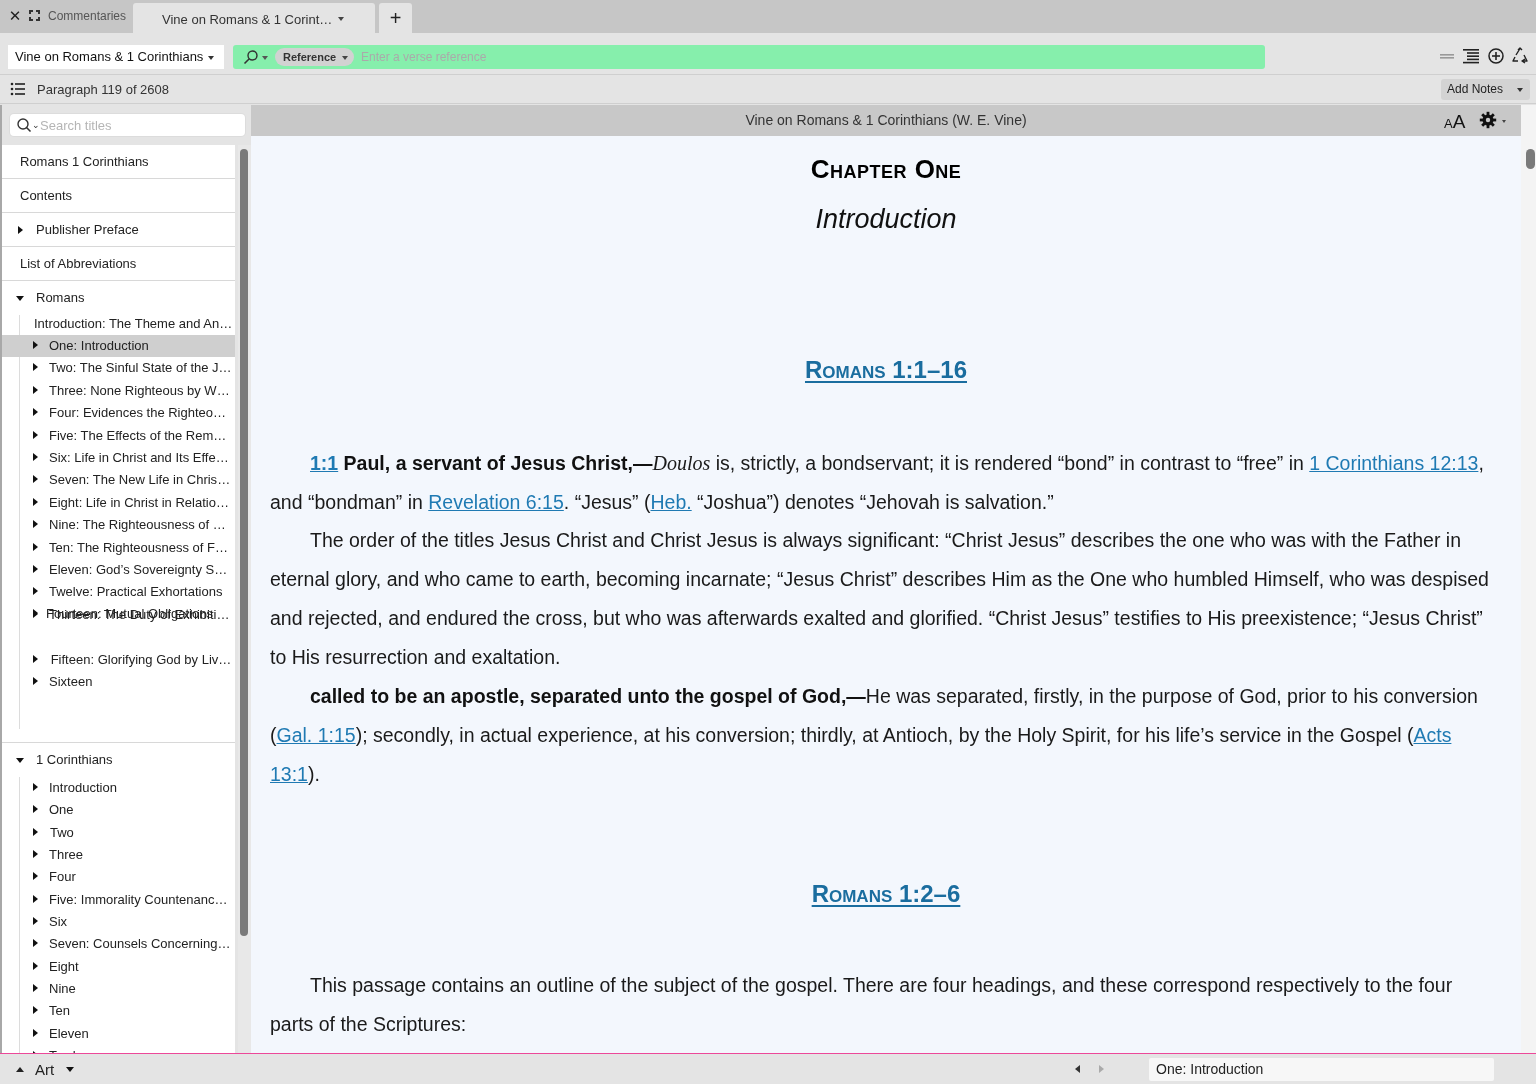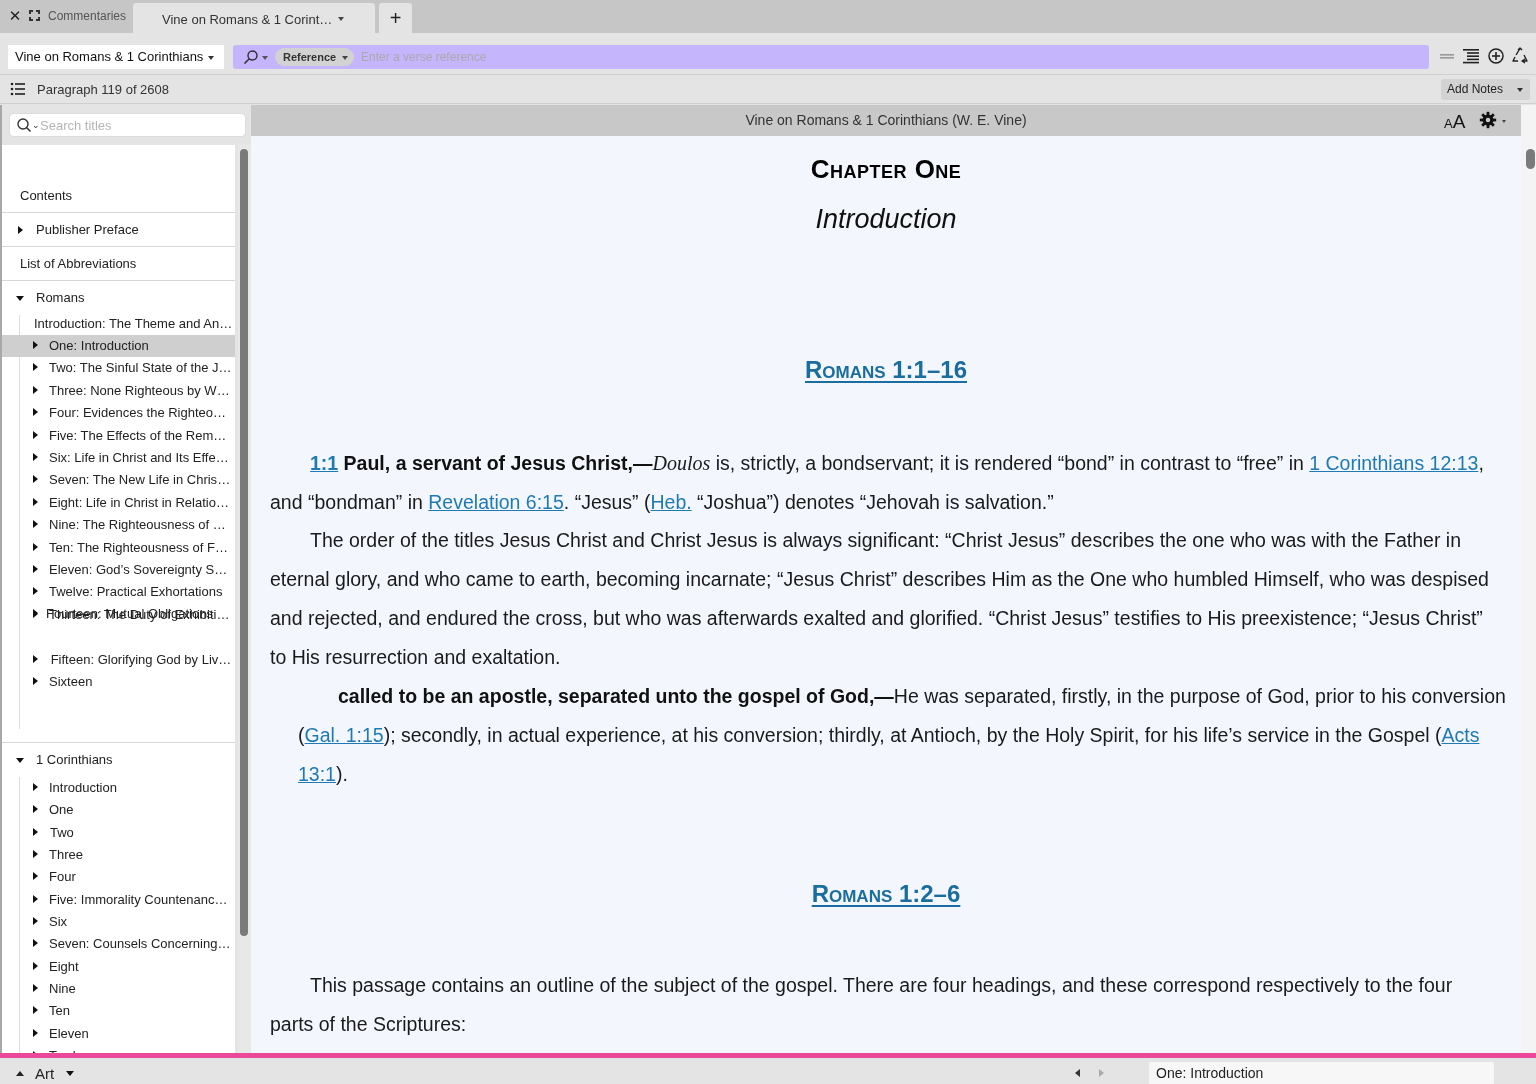--- a/index.html
+++ b/index.html
@@ -19,21 +19,21 @@
   .tab { position: absolute; top: 3px; height: 30px; background: #e4e4e4; border-radius: 3px 3px 0 0; font-size: 13px; color: #333; }
   .tab.active { left: 133px; width: 242px; }
   .tab.active .label { position: absolute; left: 29px; top: 9px; }
   .tab.active .caret { position: absolute; left: 205px; top: 14px; width: 0; height: 0; border-left: 3px solid transparent; border-right: 3px solid transparent; border-top: 4px solid #444; }
   .tab.add { left: 379px; width: 33px; text-align: center; font-size: 20px; line-height: 30px; color: #222; }
 
   
   .toolbar { position: absolute; left: 0; top: 33px; width: 1536px; height: 42px; background: #e4e4e4; border-bottom: 1px solid #cfcfcf; }
   .resource-select { position: absolute; left: 8px; top: 12px; width: 216px; height: 24px; background: #fff; border-radius: 0; font-size: 13px; color: #111; padding: 4px 7px; }
   .resource-select .caret { position: absolute; right: 10px; top: 11px; width: 0; height: 0; border-left: 3px solid transparent; border-right: 3px solid transparent; border-top: 4px solid #333; }
-  .search-box { position: absolute; left: 233px; top: 12px; width: 1196px; height: 24px; background: #c4b5fd; border-radius: 3px; }
+  .search-box { position: absolute; left: 233px; top: 12px; width: 1032px; height: 24px; background: #86efac; border-radius: 3px; }
   .search-box .mag { position: absolute; left: 10px; top: 4px; width: 16px; height: 16px; }
   .search-box .mag-caret { position: absolute; left: 29px; top: 11px; width: 0; height: 0; border-left: 3px solid transparent; border-right: 3px solid transparent; border-top: 4px solid #555; }
   .ref-pill { position: absolute; left: 42px; top: 3px; height: 18px; padding: 1px 18px 0 8px; background: #d2d2d2; border-radius: 9px; font-size: 11px; font-weight: bold; color: #333; line-height: 16px; }
   .ref-pill .caret { position: absolute; right: 6px; top: 8px; width: 0; height: 0; border-left: 3px solid transparent; border-right: 3px solid transparent; border-top: 4px solid #444; }
   .search-box input { position: absolute; left: 128px; top: 3px; width: 1000px; height: 18px; border: none; outline: none; background: transparent; font-family: "Liberation Sans", sans-serif; font-size: 12px; color: #333; }
   .search-box input::placeholder { color: #aaa; }
   .tb-icon { position: absolute; top: 14px; width: 18px; height: 18px; }
 
   
   .pararow { position: absolute; left: 0; top: 75px; width: 1536px; height: 29px; background: #e4e4e4; border-bottom: 1px solid #cfcfcf; }
@@ -77,21 +77,21 @@
   .content { position: absolute; left: 251px; top: 136px; width: 1270px; height: 917px; background: #f3f7fd; overflow: hidden; font-family: "Liberation Sans", sans-serif; }
   .chapter { position: absolute; left: 0; right: 0; top: 18px; text-align: center; font-size: 26px; font-weight: bold; font-variant: small-caps; color: #000000; letter-spacing: 0.5px; }
   .subtitle { position: absolute; left: 0; right: 0; top: 68px; text-align: center; font-size: 27px; font-style: italic; color: #111; }
   .section-head { position: absolute; left: 0; right: 0; text-align: center; font-size: 24px; font-weight: bold; font-variant: small-caps; color: #1a6d9f; text-decoration: underline; text-underline-offset: 3px; }
   .para { position: absolute; left: 19px; width: 1230px; font-size: 19.5px; line-height: 39px; color: #1a1a1a; text-indent: 40px; }
   .para a { color: #1f7ab3; text-decoration: underline; }
   .para b { font-weight: bold; color: #111; }
   .para .greek { font-family: "Liberation Serif", serif; font-style: italic; font-size: 20px; }
 
   
-  .bottombar { position: absolute; left: 0; top: 1053px; width: 1536px; height: 31px; background: #e4e4e4; border-top: 5px solid #ec4899; }
+  .bottombar { position: absolute; left: 0; top: 1053px; width: 1536px; height: 31px; background: #e4e4e4; border-top: 1px solid #ec4899; }
   .tri-up { position: absolute; width: 0; height: 0; border-left: 4px solid transparent; border-right: 4px solid transparent; border-bottom: 5px solid #222; }
   .art-label { position: absolute; left: 35px; top: 7px; font-size: 15px; color: #222; }
   .nav-back { position: absolute; left: 1075px; top: 11px; width: 0; height: 0; border-top: 4px solid transparent; border-bottom: 4px solid transparent; border-right: 5px solid #333; }
   .nav-fwd { position: absolute; left: 1099px; top: 11px; width: 0; height: 0; border-top: 4px solid transparent; border-bottom: 4px solid transparent; border-left: 5px solid #aaa; }
   .location-field { position: absolute; left: 1149px; top: 4px; width: 345px; height: 23px; background: #f7f7f7; border-radius: 2px; font-size: 14px; color: #222; padding: 3px 7px; }
 </style>
 </head>
 <body>
 
 <div class="tabbar">
@@ -168,20 +168,21 @@
   <div class="title-search">
     <svg class="mag" viewBox="0 0 16 16">
         <circle cx="7" cy="7" r="5" fill="none" stroke="#333" stroke-width="1.4"></circle>
         <line x1="10.5" y1="10.5" x2="14.5" y2="14.5" stroke="#333" stroke-width="1.6"></line>
       </svg>
     <span class="mag-caret">⌄</span>
     <input type="text" placeholder="Search titles" style="">
   </div>
 
   <div class="toc">
+    <div class="toc-row top" style="top:0;"><span>Romans 1 Corinthians</span></div>
     <div class="toc-row top" style="top:34px;"><span>Contents</span></div>
     <div class="toc-row top has-tri" style="top:68px;"><span class="tri-right"></span><span>Publisher Preface</span></div>
     <div class="toc-row top" style="top:102px;"><span>List of Abbreviations</span></div>
     <div class="toc-row top has-tri" style="top:136px; border-bottom:none;"><span class="tri-down"></span><span>Romans</span></div>
 
     <div class="child-guide" style="top:170px; height:414px;"></div>
     <div class="toc-row child notri" style="top:168px;"><span>Introduction: The Theme and An…</span></div>
     <div class="toc-row child selected" style="top:190px;"><span class="tri-right"></span><span>One: Introduction</span></div>
     <div class="toc-row child" style="top:212px;"><span class="tri-right"></span><span>Two: The Sinful State of the J…</span></div>
     <div class="toc-row child" style="top:235px;"><span class="tri-right"></span><span>Three: None Righteous by W…</span></div>
@@ -249,21 +250,21 @@
 
   <div class="section-head" style="top:220px;">Romans 1:1–16</div>
 
   <div class="para" style="top:308px;">
     <a href="#" style="font-weight:bold;">1:1</a>
     <b>Paul, a servant of Jesus Christ,—</b><span class="greek">Doulos</span><span> is, strictly, a bondservant; it is rendered “bond” in contrast to “free” in </span><a href="#">1 Corinthians 12:13</a><span>, and “bondman” in </span><a href="#">Revelation 6:15</a><span>. “Jesus” (</span><a href="#">Heb.</a><span> “Joshua”) denotes “Jehovah is salvation.”</span>
   </div>
 
   <div class="para" style="top:385px;">The order of the titles Jesus Christ and Christ Jesus is always significant: “Christ Jesus” describes the one who was with the Father in eternal glory, and who came to earth, becoming incarnate; “Jesus Christ” describes Him as the One who humbled Himself, who was despised and rejected, and endured the cross, but who was afterwards exalted and glorified. “Christ Jesus” testifies to His preexistence; “Jesus Christ” to His resurrection and exaltation.</div>
 
-  <div class="para" style="top:541px;margin-left:28px;">
+  <div class="para" style="top:541px;">
     <b>called to be an apostle, separated unto the gospel of God,—</b><span>He was separated, firstly, in the purpose of God, prior to his conversion (</span><a href="#">Gal. 1:15</a><span>); secondly, in actual experience, at his conversion; thirdly, at Antioch, by the Holy Spirit, for his life’s service in the Gospel (</span><a href="#">Acts 13:1</a><span>).</span>
   </div>
 
   <div class="section-head" style="top:744px;">Romans 1:2–6</div>
 
   <div class="para" style="top:830px;">This passage contains an outline of the subject of the gospel. There are four headings, and these correspond respectively to the four parts of the Scriptures:</div>
 </div>
 <div class="content-right-strip"></div>
 <div class="content-scroll-thumb"></div>
 

